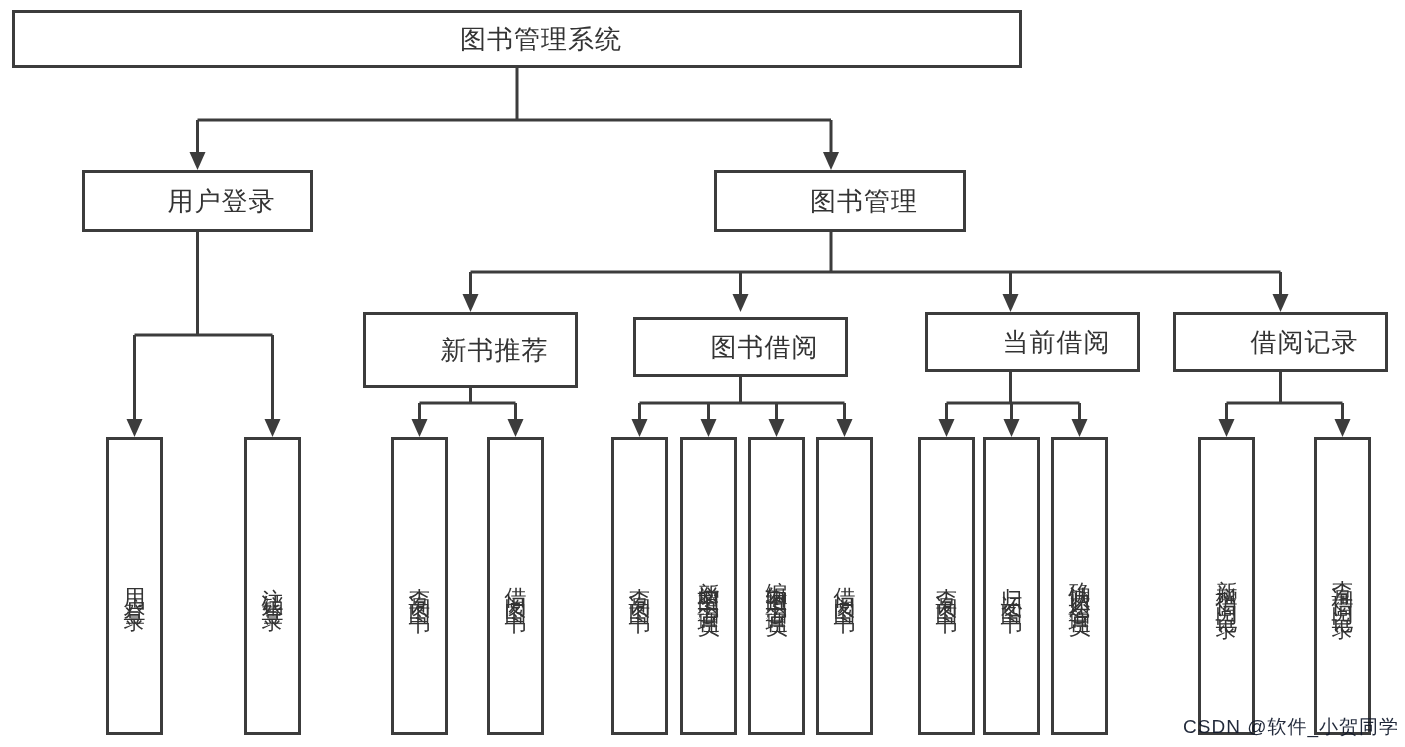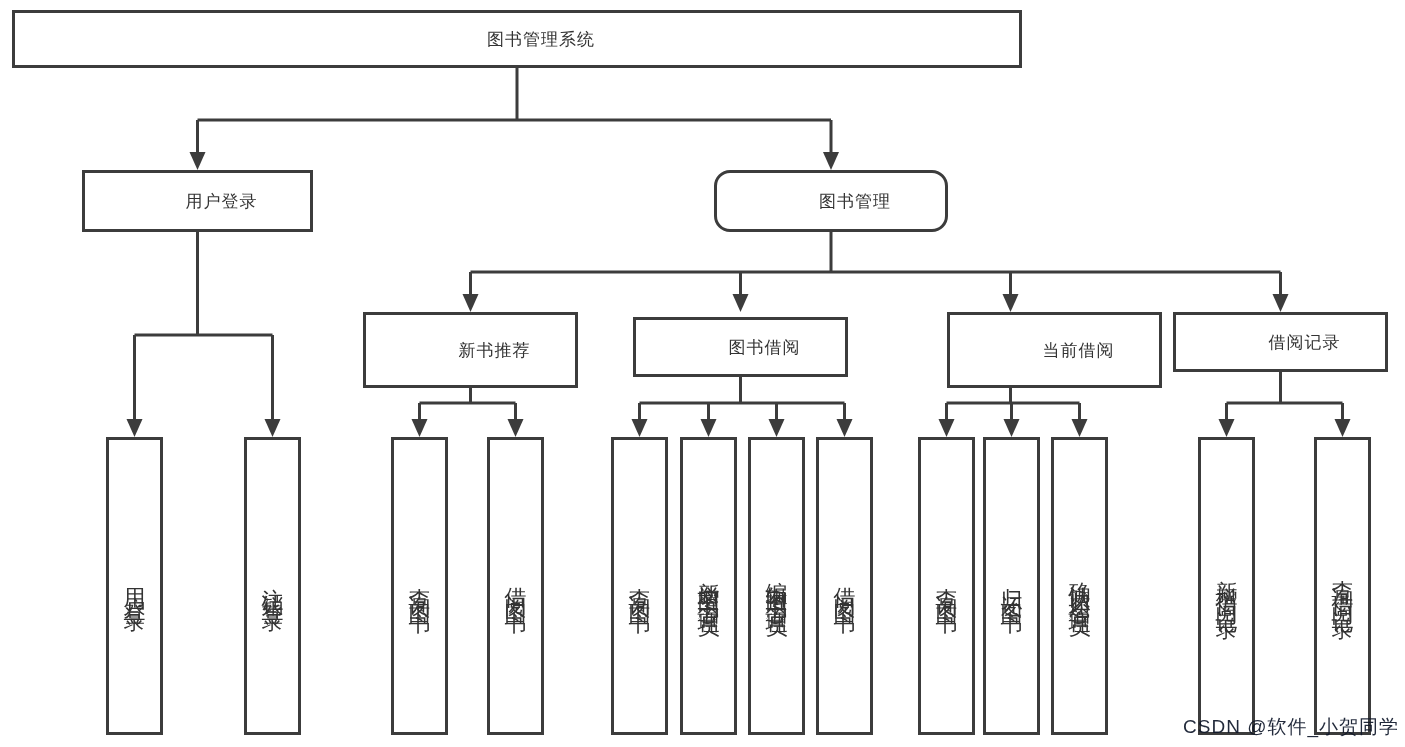--- a/index.html
+++ b/index.html
@@ -15,21 +15,21 @@
     position:absolute;
     box-sizing:border-box;
     background:#ffffff;
     border:3px solid #3c3c3c;
     display:flex;
     align-items:center;
     justify-content:center;
     color:#333333;
     z-index:2;
   }
-  .h-node{font-size:17px;letter-spacing:1px;padding-left:48px;}
+  .h-node{font-size:26px;letter-spacing:1px;padding-left:48px;}
   .v-node{font-size:22px;}
   .v-node .vtext{
     writing-mode:vertical-rl;
     text-orientation:mixed;
     letter-spacing:8px;
     line-height:1.0;
     white-space:nowrap;
   }
   .v-node.tight .vtext{letter-spacing:5px;}
   .watermark{
@@ -82,31 +82,31 @@
     </g>
   </svg>
 
   <div class="node h-node" style="left:12px;top:10px;width:1010px;height:58px;">
     <span>图书管理系统</span>
   </div>
 
   <div class="node h-node" style="left:82px;top:170px;width:231px;height:62px;">
     <span>用户登录</span>
   </div>
-  <div class="node h-node" style="left:714px;top:170px;width:234px;height:62px;border-radius:16px;">
+  <div class="node h-node" style="left:714px;top:170px;width:252px;height:62px;">
     <span>图书管理</span>
   </div>
 
   <div class="node h-node" style="left:363px;top:312px;width:215px;height:76px;">
     <span>新书推荐</span>
   </div>
   <div class="node h-node" style="left:633px;top:317px;width:215px;height:60px;">
     <span>图书借阅</span>
   </div>
-  <div class="node h-node" style="left:947px;top:312px;width:215px;height:76px;">
+  <div class="node h-node" style="left:925px;top:312px;width:215px;height:60px;">
     <span>当前借阅</span>
   </div>
   <div class="node h-node" style="left:1173px;top:312px;width:215px;height:60px;">
     <span>借阅记录</span>
   </div>
 
   <div class="node v-node" style="left:106px;top:437px;width:57px;height:298px;">
     <span class="vtext">用户登录</span>
   </div>
   <div class="node v-node" style="left:244px;top:437px;width:57px;height:298px;">

